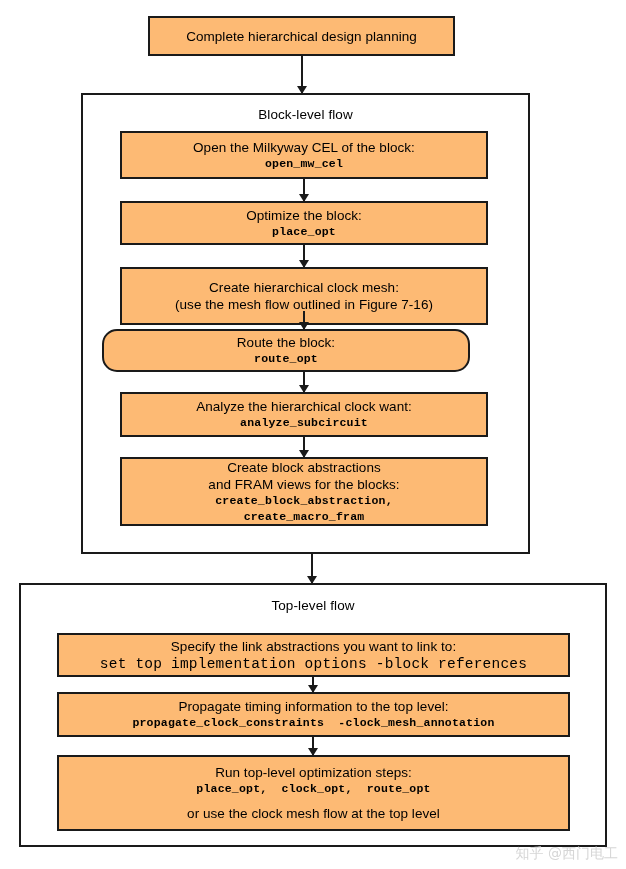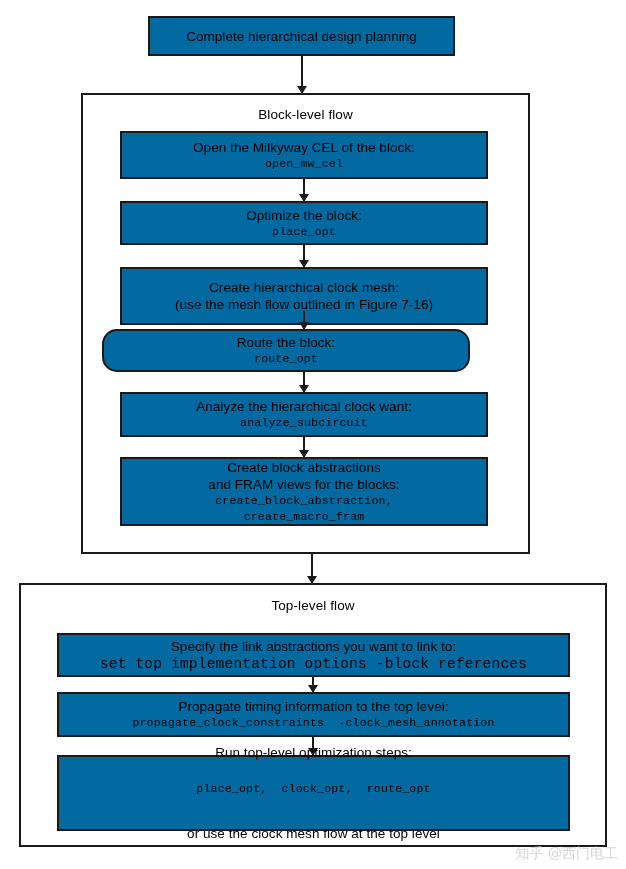--- a/index.html
+++ b/index.html
@@ -14,21 +14,21 @@
     font-family: "Liberation Sans", sans-serif;
     color: #000000;
     overflow: hidden;
   }
 
   
   .box {
     position: absolute;
     box-sizing: border-box;
     border: 2px solid #1a1a1a;
-    background: #0369a1;
+    background: #fdba74;
     display: flex;
     flex-direction: column;
     align-items: center;
     justify-content: center;
     text-align: center;
   }
   .container {
     position: absolute;
     box-sizing: border-box;
     border: 2px solid #1a1a1a;
@@ -45,21 +45,21 @@
 
   .line {
     font-size: 13.5px;
     line-height: 17px;
     letter-spacing: 0.05px;
     white-space: nowrap;
   }
   .mono {
     font-family: "Liberation Mono", "DejaVu Sans Mono", monospace;
     font-size: 11.5px;
-    font-weight: normal;
+    font-weight: bold;
     line-height: 16px;
     letter-spacing: 0.2px;
     white-space: pre;
   }
   .mono-lg {
     font-family: "Liberation Mono", "DejaVu Sans Mono", monospace;
     font-size: 14.5px;
     line-height: 18px;
     letter-spacing: 0.2px;
     white-space: pre;
@@ -157,19 +157,19 @@
   <div class="mono-lg">set top implementation options -block references</div>
 </div>
 <div class="arrow" style="left:312px; top:677px; height:15px;"></div>
 
 <div class="box" style="left:57px; top:692px; width:513px; height:45px;">
   <div class="line">Propagate timing information to the top level:</div>
   <div class="mono">propagate_clock_constraints  -clock_mesh_annotation</div>
 </div>
 <div class="arrow" style="left:312px; top:737px; height:18px;"></div>
 
-<div class="box" style="left:57px; top:755px; width:513px; height:76px;gap:20px;">
+<div class="box" style="left:57px; top:755px; width:513px; height:76px;">
   <div class="line">Run top-level optimization steps:</div>
   <div class="mono" style="margin-bottom:8px;">place_opt,  clock_opt,  route_opt</div>
   <div class="line">or use the clock mesh flow at the top level</div>
 </div>
 
 <div class="watermark">知乎 @西门电工</div>
 
 </body></html>

